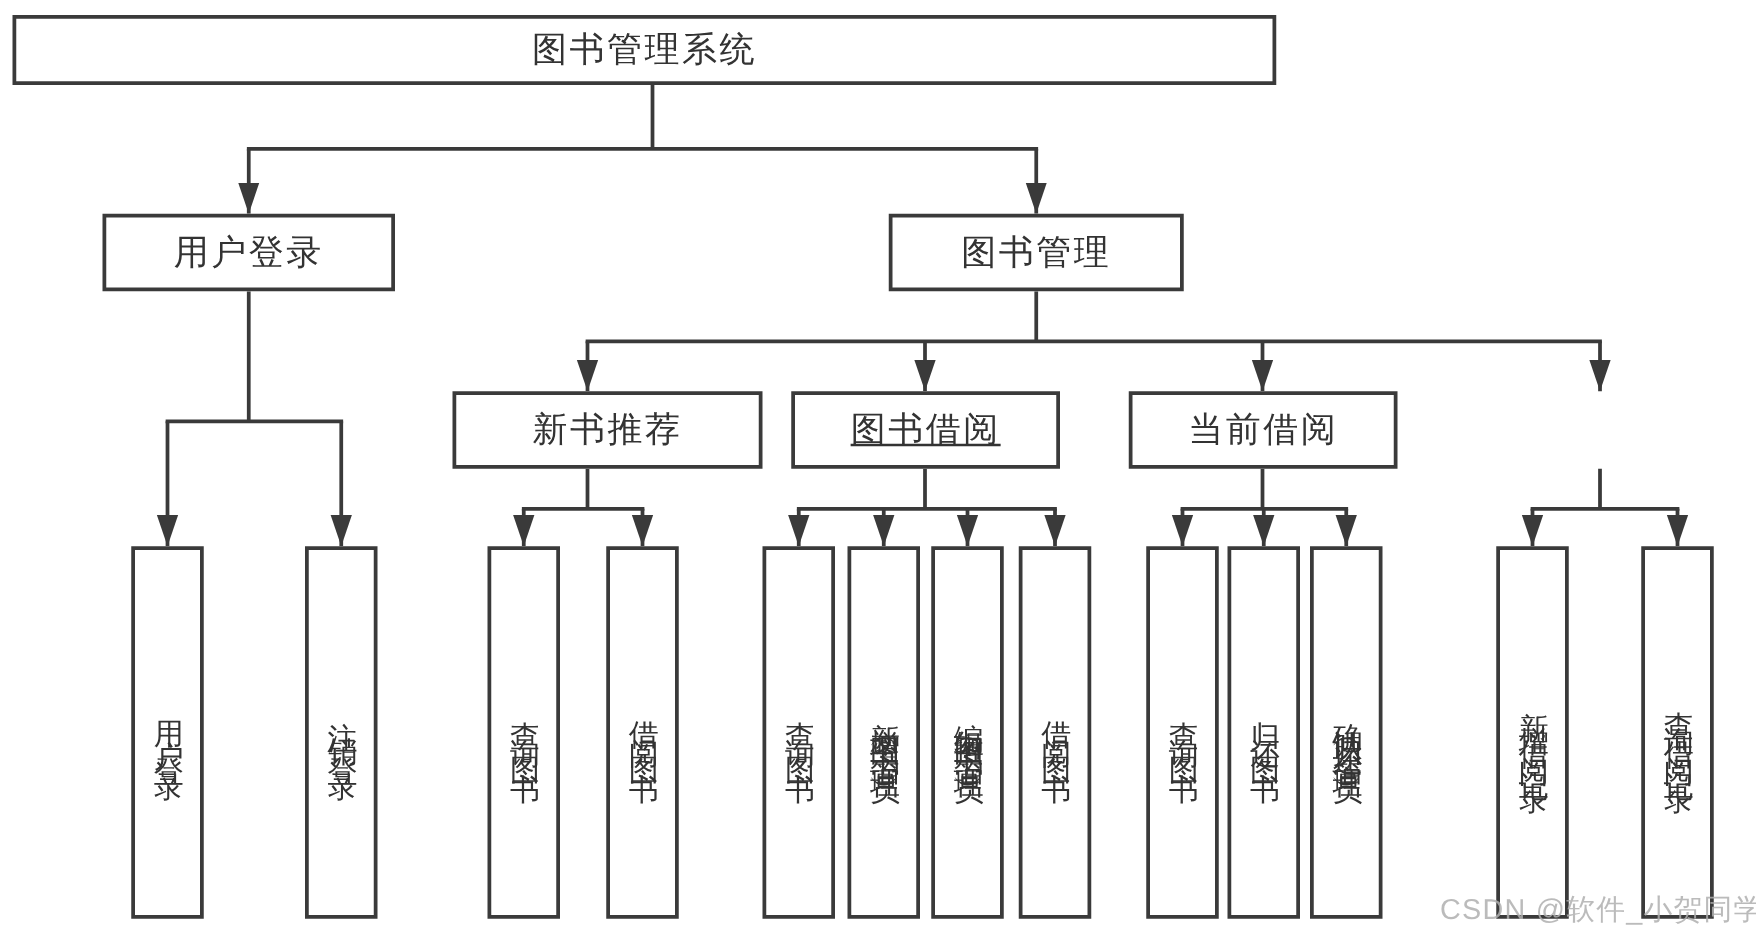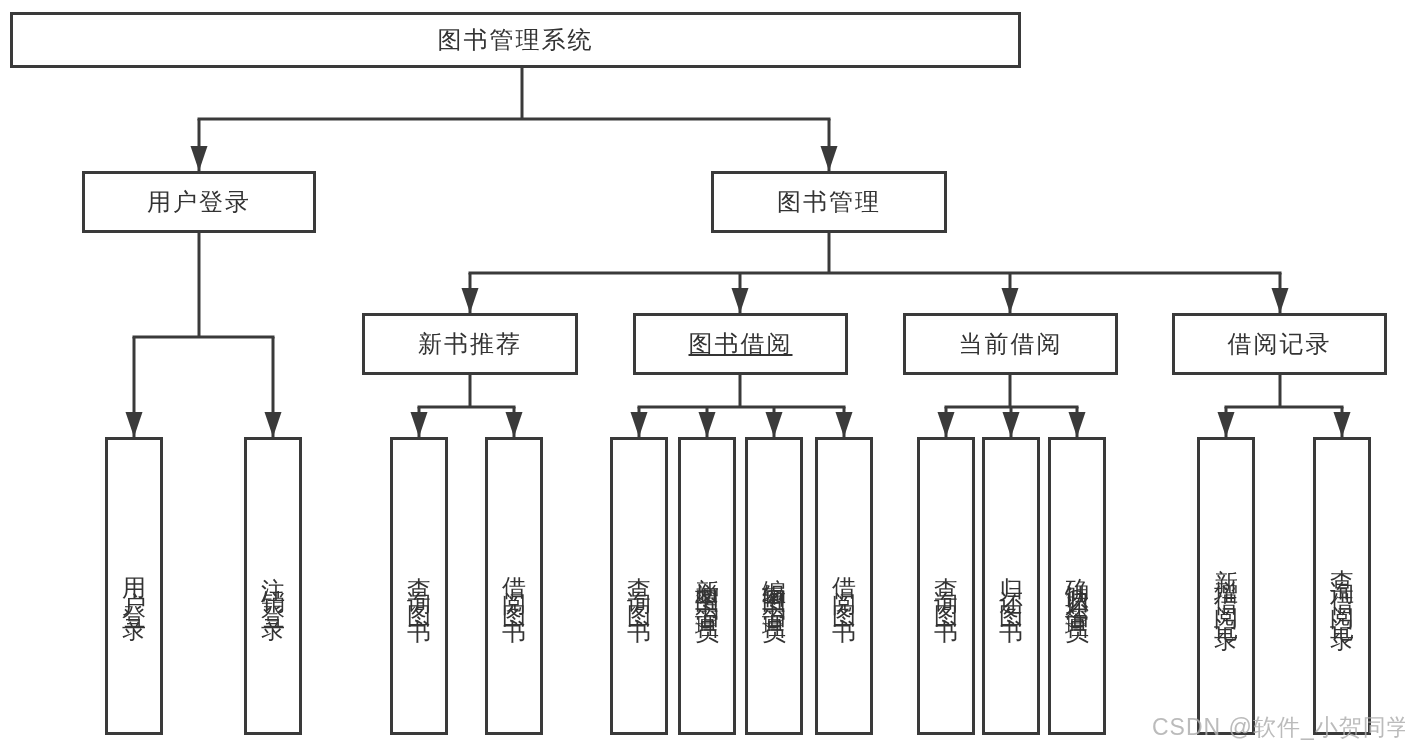--- a/index.html
+++ b/index.html
@@ -19,21 +19,21 @@
   }
   #connector-layer line { stroke: #3a3a3a; stroke-width: 3; }
   .hbox {
     position: absolute;
     border: 3px solid #3a3a3a;
     background: #ffffff;
     display: flex;
     align-items: center;
     justify-content: center;
     color: #333333;
-    font-size: 24px;
+    font-size: 28px;
     letter-spacing: 2px;
     box-sizing: border-box;
     z-index: 2;
   }
   .vbox {
     position: absolute;
     top: 437px;
     width: 58px;
     height: 298px;
     border: 3px solid #3a3a3a;
@@ -136,32 +136,29 @@
     <span>图书管理系统</span>
   </div>
 
   <div class="hbox" style="left:82px; top:171px; width:234px; height:62px;">
     <span>用户登录</span>
   </div>
   <div class="hbox" style="left:711px; top:171px; width:236px; height:62px;align-items:center;">
     <span>图书管理</span>
   </div>
 
-  <div class="hbox" style="left:362px; top:313px; width:216px; height:62px;">
+  <div class="hbox" style="left:362px; top:313px; width:248px; height:62px;">
     <span>新书推荐</span>
   </div>
   <div class="hbox" style="left:633px; top:313px; width:215px; height:62px;text-decoration:underline;">
     <span>图书借阅</span>
   </div>
   <div class="hbox" style="left:903px; top:313px; width:215px; height:62px;">
     <span>当前借阅</span>
   </div>
-  <div class="hbox" style="left:1172px; top:313px; width:215px; height:62px;">
-    <span>借阅记录</span>
-  </div>
 
   <div class="vbox sp4" style="left:105px;">
     <span class="vlabel">用户登录</span>
   </div>
   <div class="vbox sp4" style="left:244px;">
     <span class="vlabel">注销登录</span>
   </div>
 
   <div class="vbox sp4" style="left:390px;">
     <span class="vlabel">查询图书</span>

